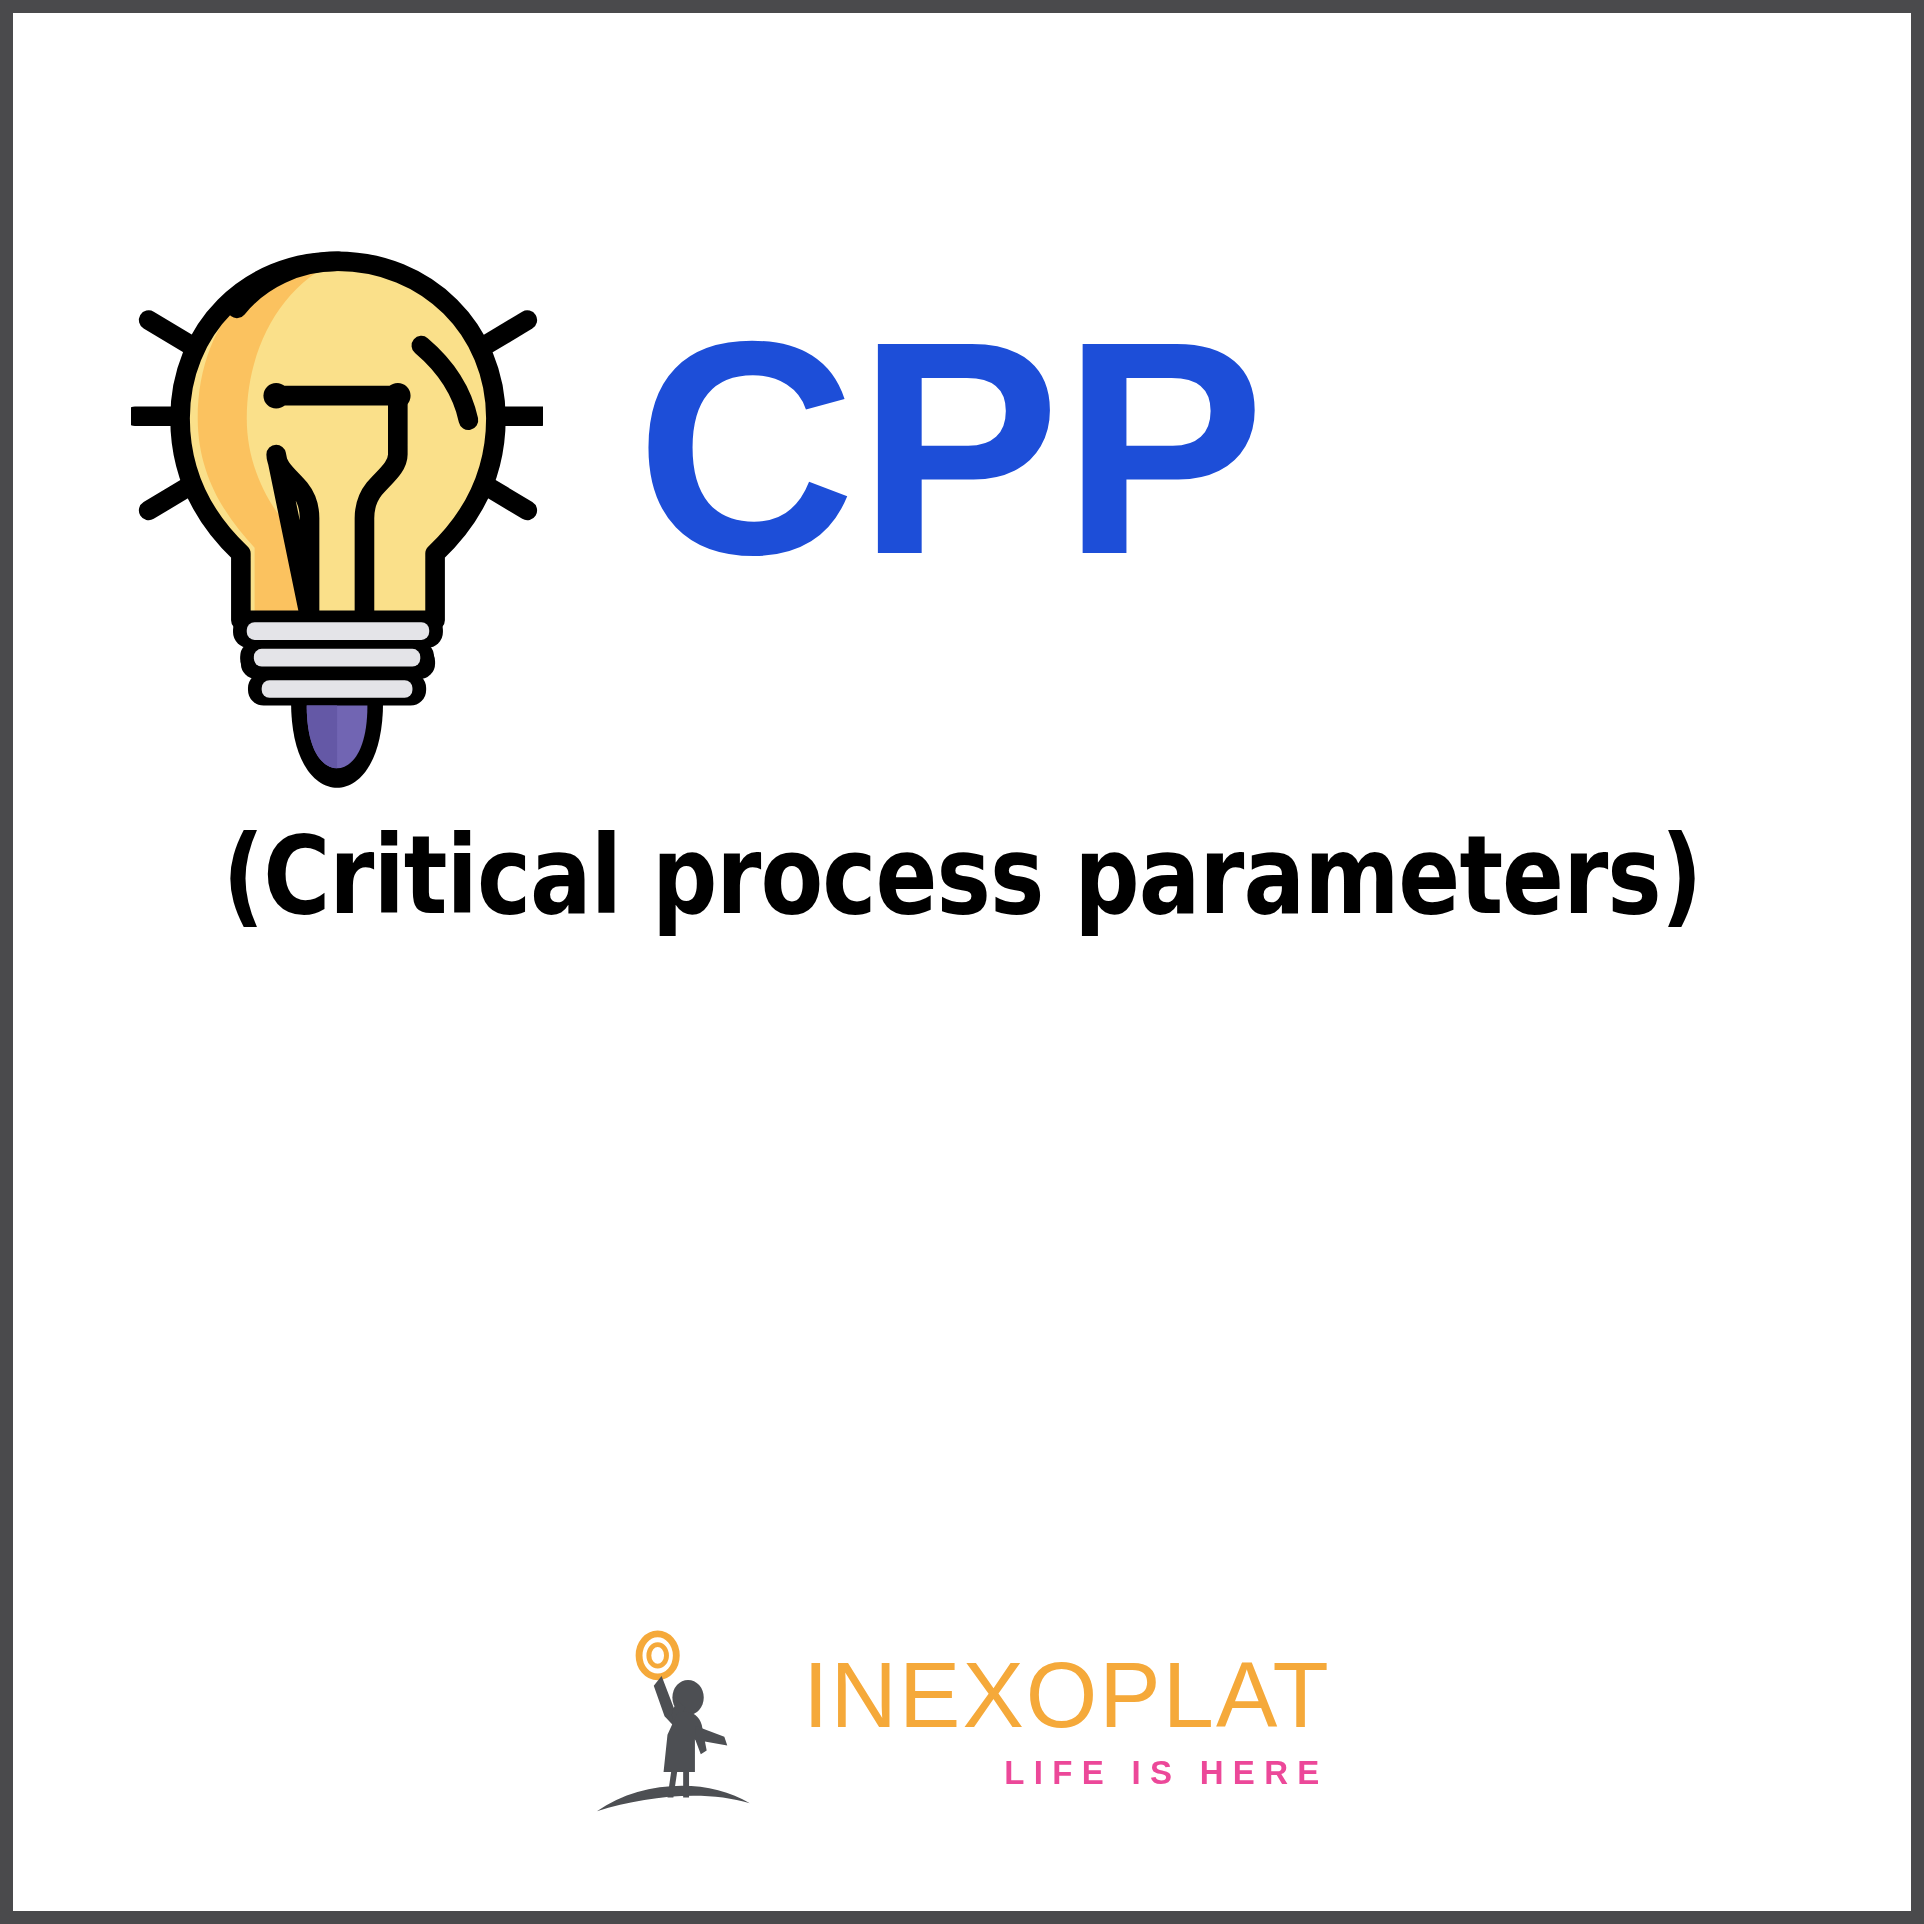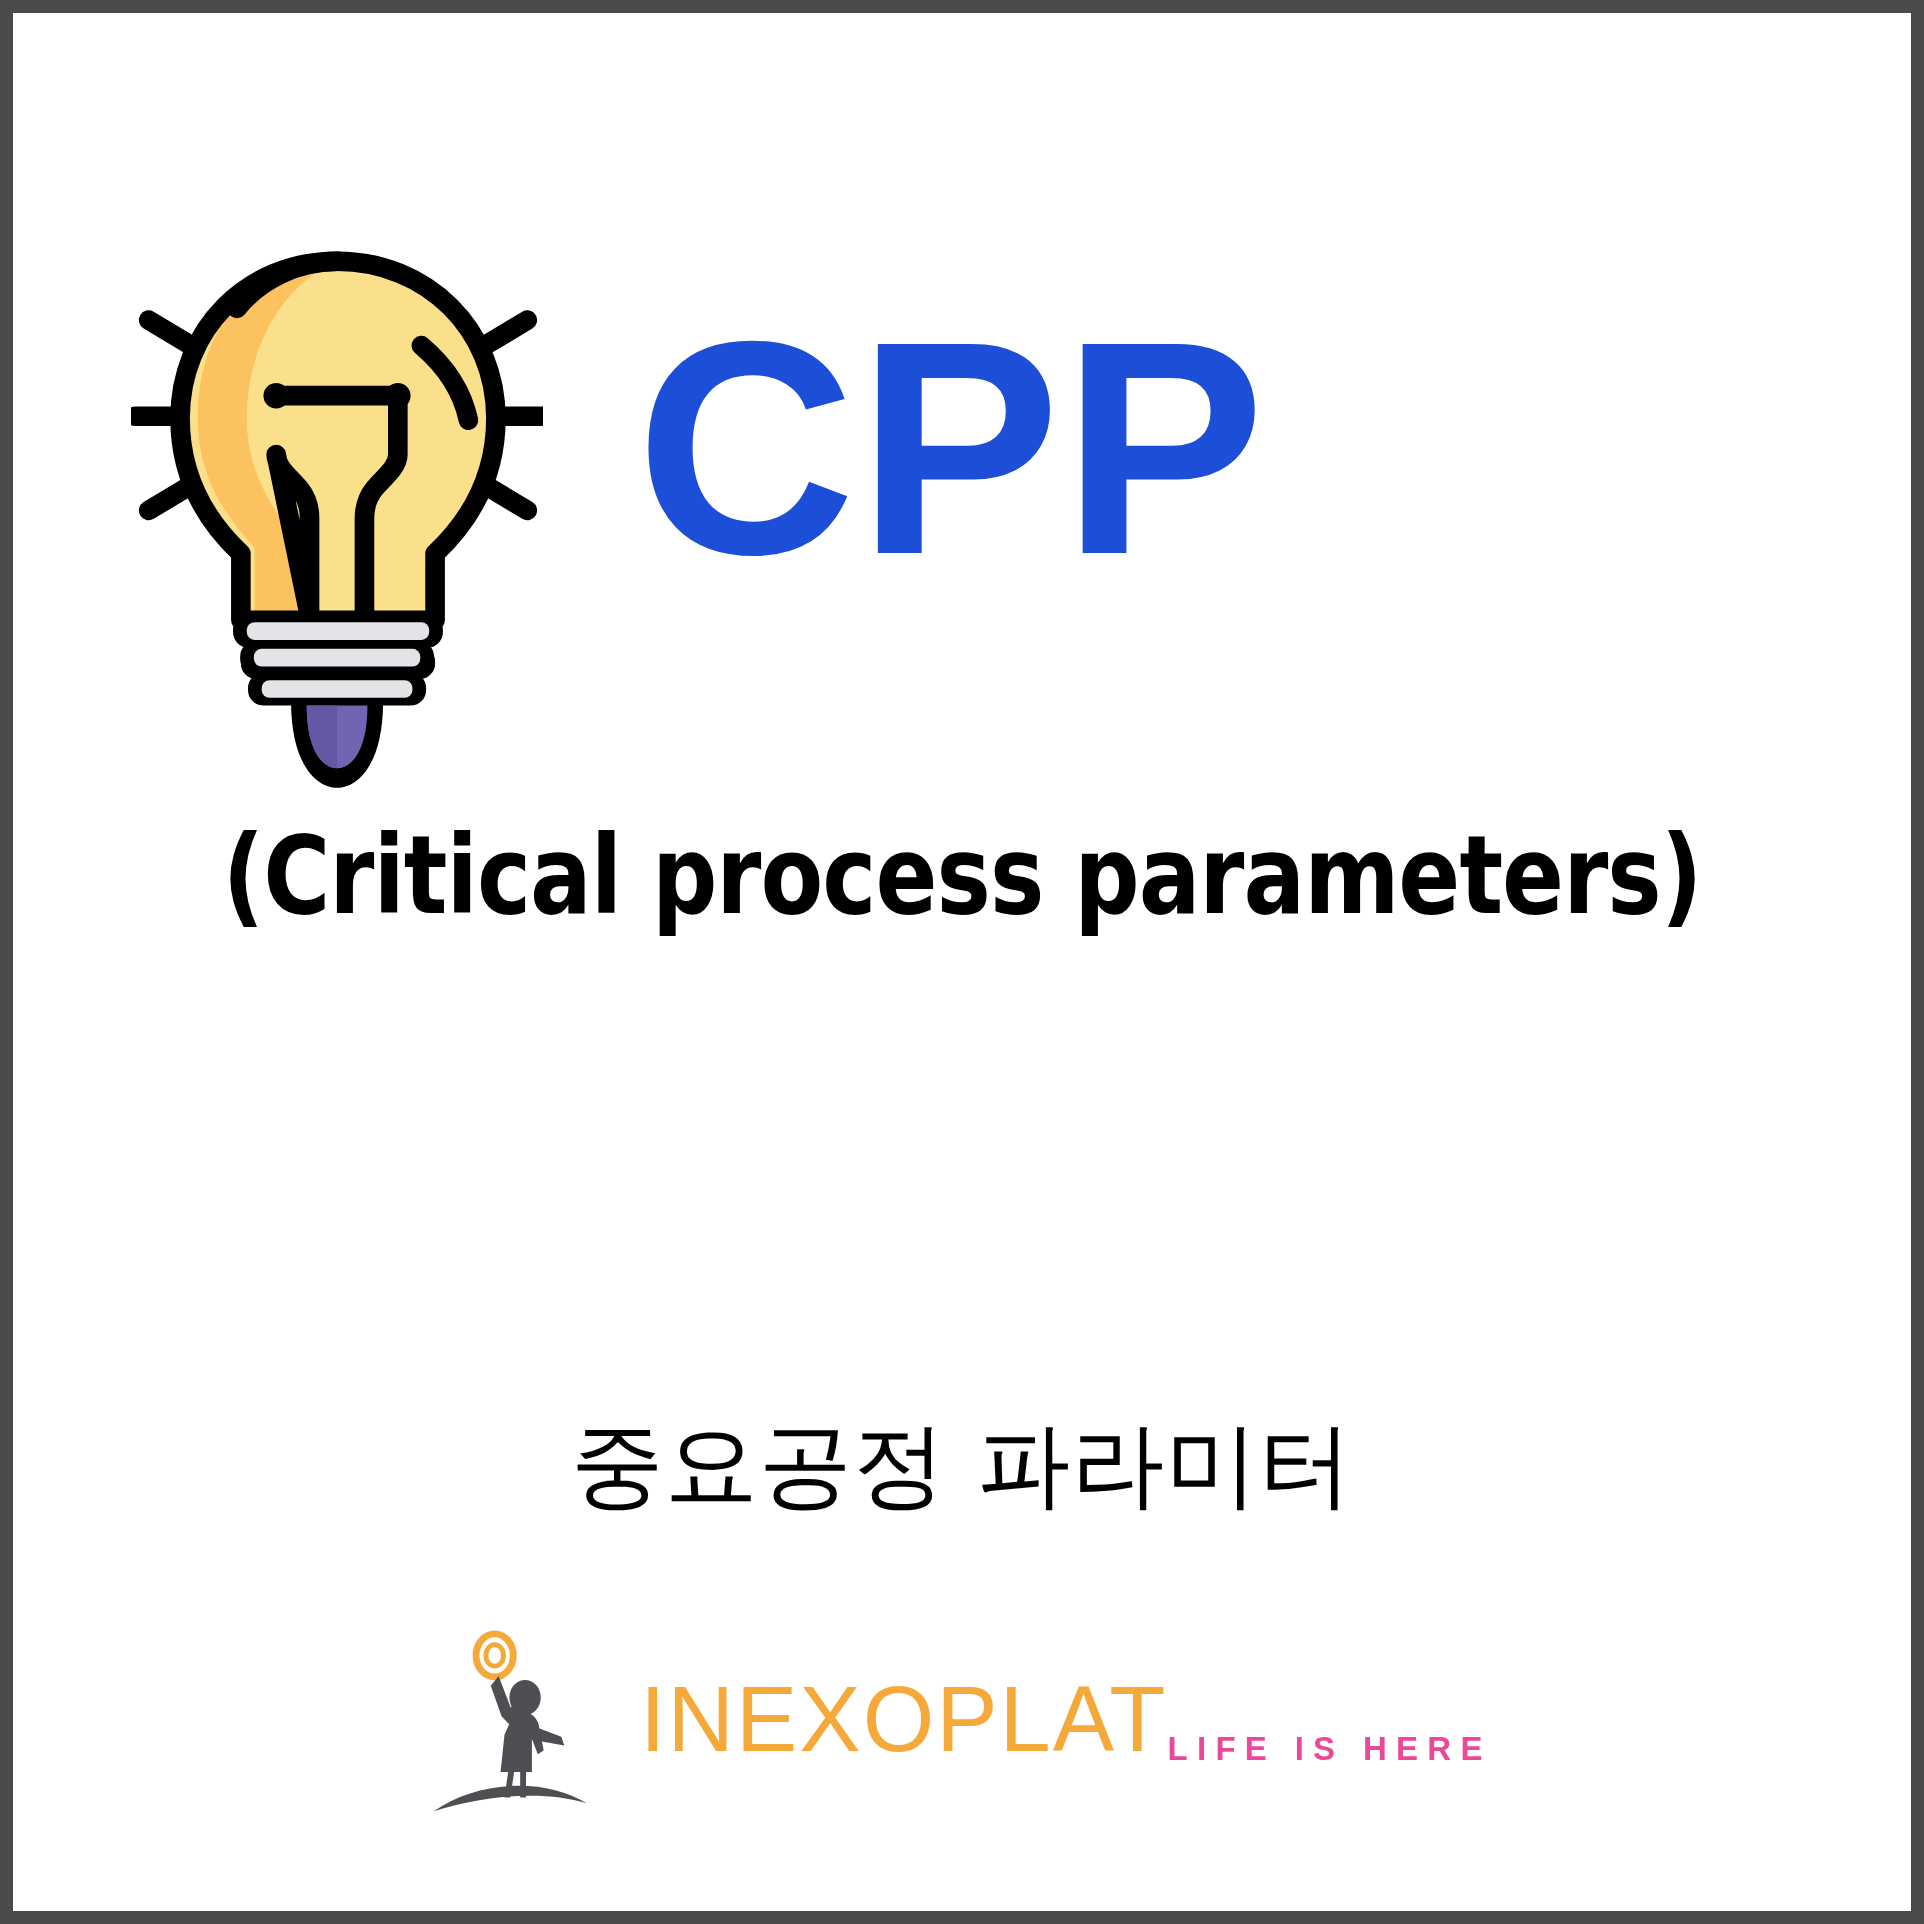--- a/index.html
+++ b/index.html
@@ -89,21 +89,21 @@
     width: 100%;
     display: flex;
     align-items: center;
     justify-content: center;
   }
   .logo-mark { width: 196px; height: 196px; flex: 0 0 auto; }
   .logo-mark svg { display:block; width:100%; height:100%; }
   .logo-text {
     margin-left: 13.7px;
     display: flex;
-    flex-direction: row;
+    flex-direction: column;
     align-items: stretch;
     transform: translateY(-3.9px);
   }
   .logo-word {
     font-family: "Liberation Sans", sans-serif;
     font-weight: 400;
     font-size: 92px;
     line-height: 1;
     color: #f5a93a;
     letter-spacing: 2px;
@@ -194,21 +194,20 @@
     <rect x="22" y="8" width="170" height="18" rx="8" fill="#e4e4e8"></rect>
     <rect x="16" y="32" width="182" height="34" rx="16" fill="#000000"></rect>
     <rect x="30" y="40" width="154" height="18" rx="8" fill="#e4e4e8"></rect>
     <path d="M60 62 L154 62 C154 126 128 150 107 150 C86 150 60 126 60 62 Z" fill="#000000"></path>
     <path d="M76 66 L138 66 C138 112 122 130 107 130 C92 130 76 112 76 66 Z" fill="#7165b3"></path>
     <path d="M76 66 L107 66 L107 130 C92 130 76 112 76 66 Z" fill="#6458a6"></path>
   </svg>
 
   <div class="subtitle">(Critical process parameters)</div>
 
-  <div class="korean">중요공정 파라미터</div>
 
   <div class="logo-block">
 
     <div class="logo-mark">
       <svg viewBox="0 0 200 200" xmlns="http://www.w3.org/2000/svg">
 
         <ellipse cx="66" cy="31" rx="19" ry="22" fill="none" stroke="#f5a93a" stroke-width="7"></ellipse>
         <ellipse cx="66" cy="31" rx="9" ry="11" fill="none" stroke="#f5a93a" stroke-width="5"></ellipse>
 
         <path d="M70 52 L83 86 L95 99 L86 107 L73 93 L62 62 Z" fill="#4d4f53"></path>

